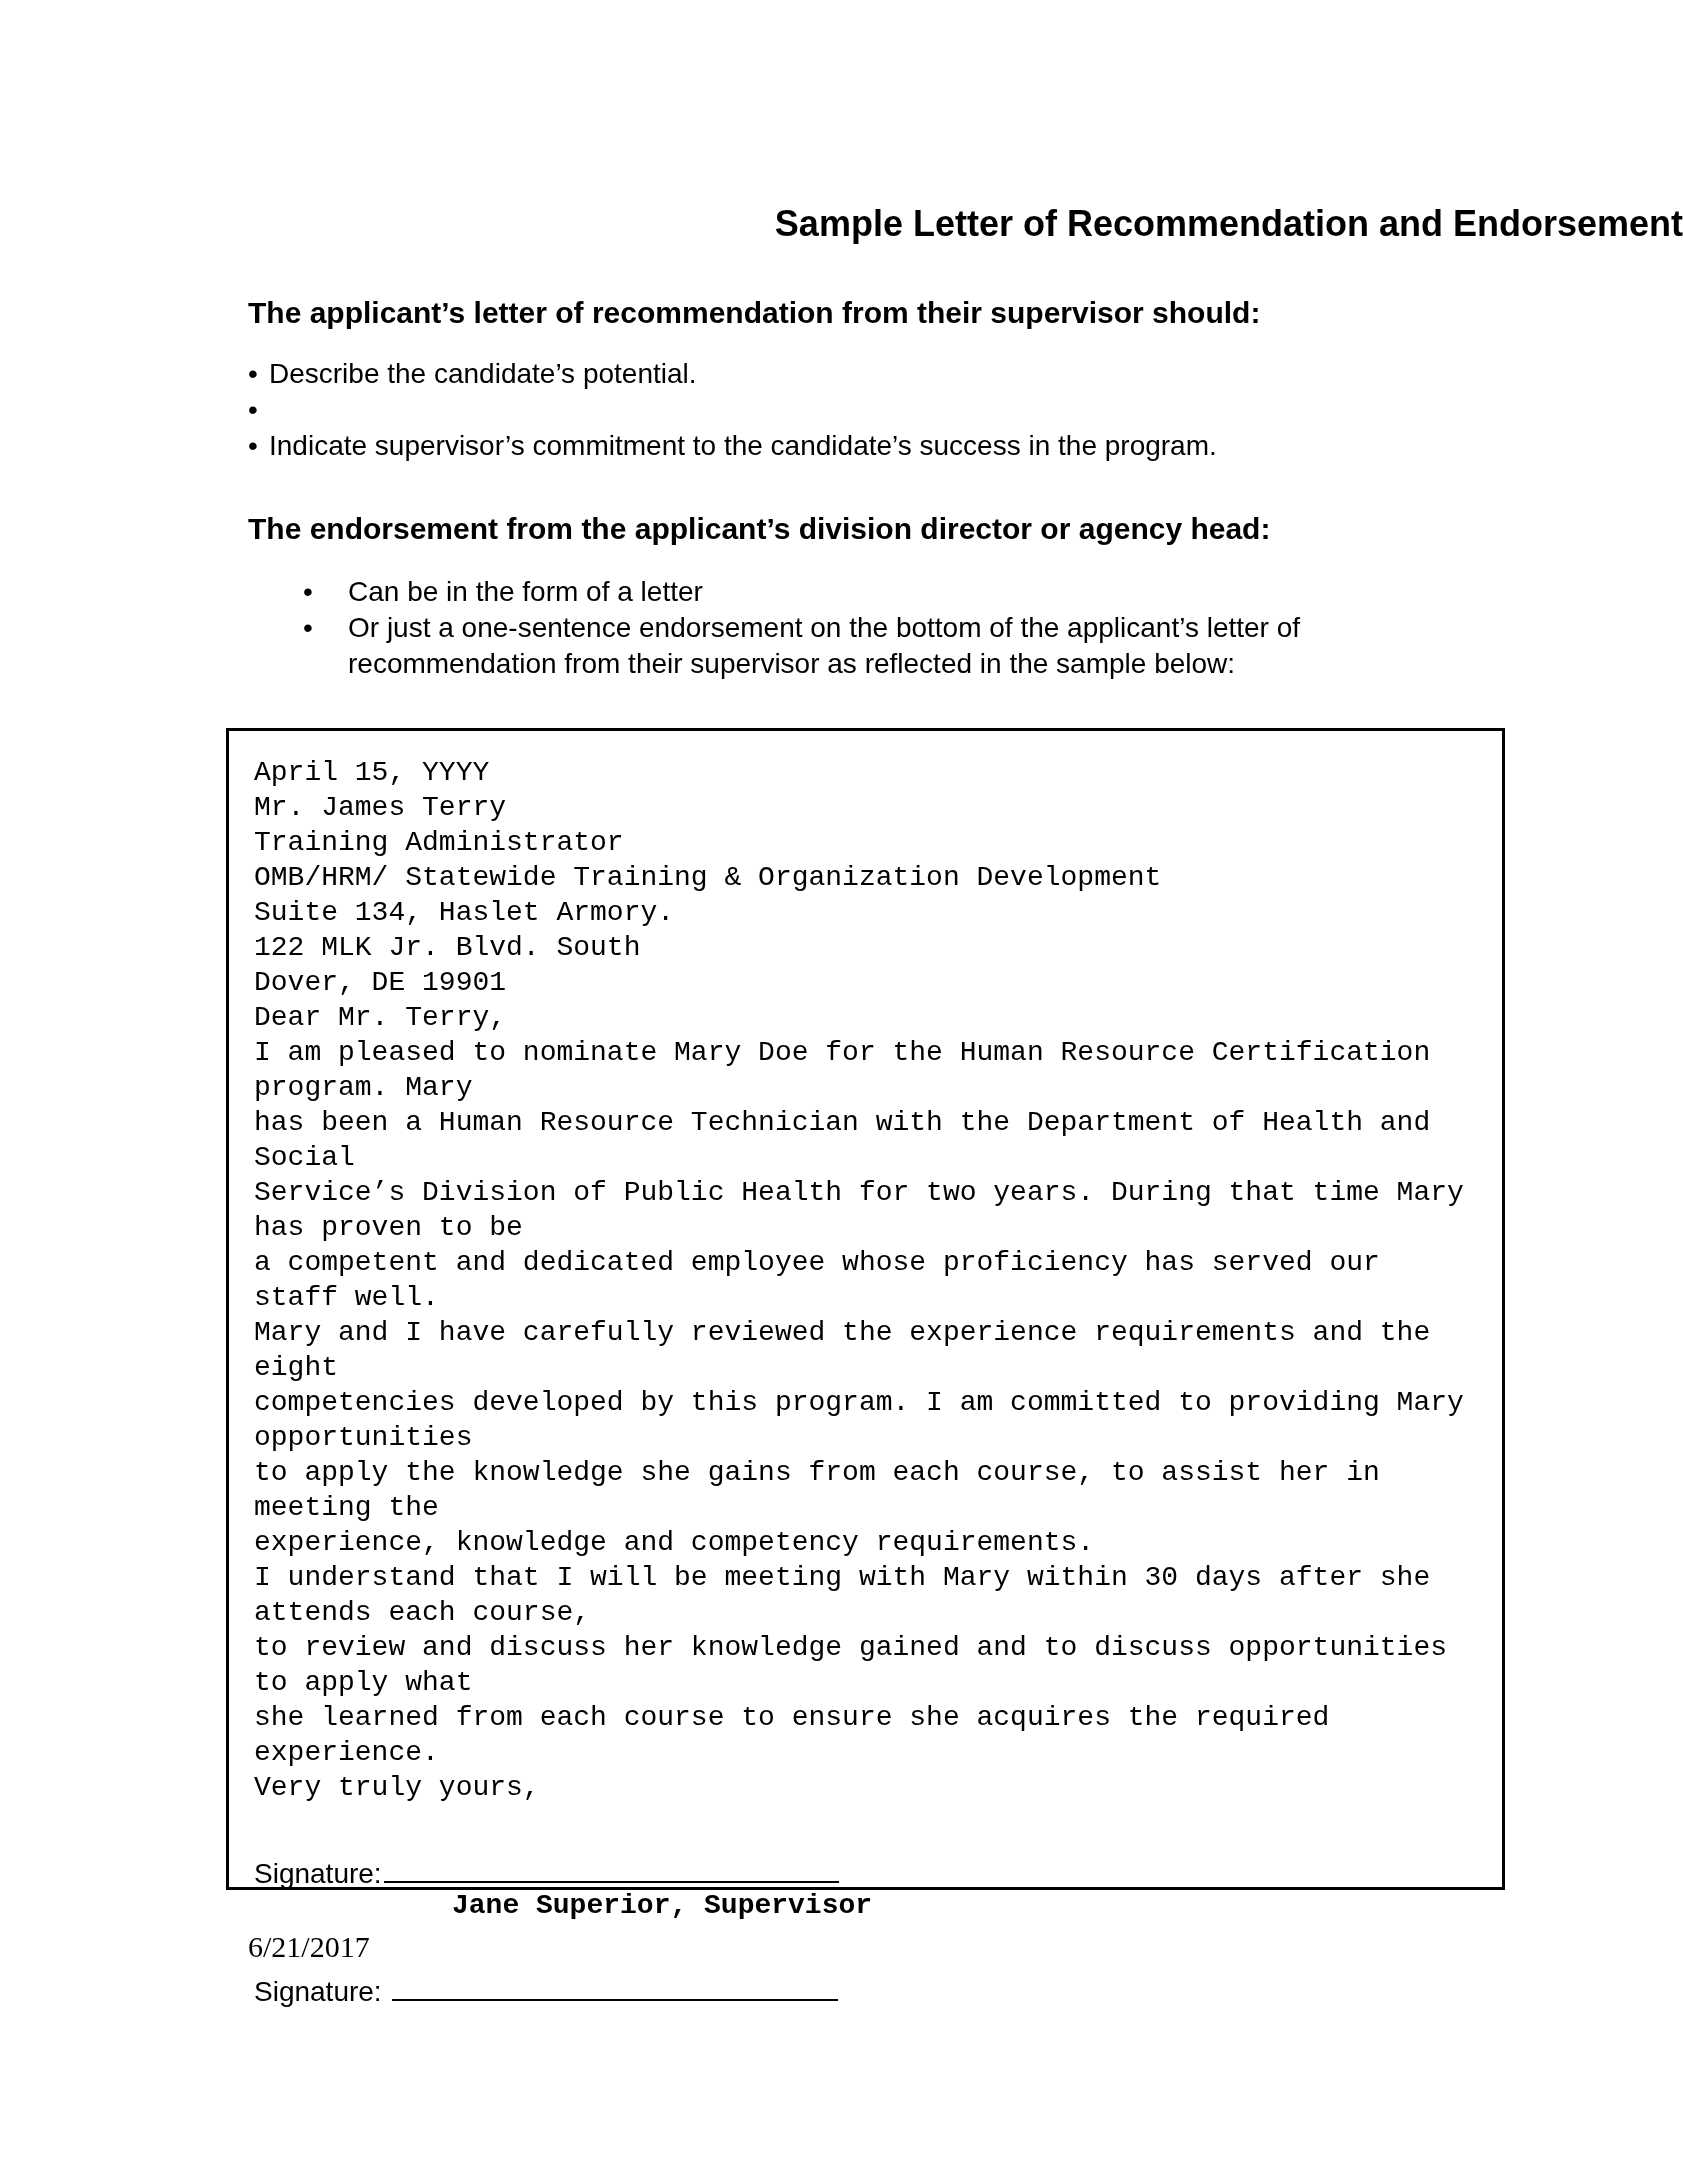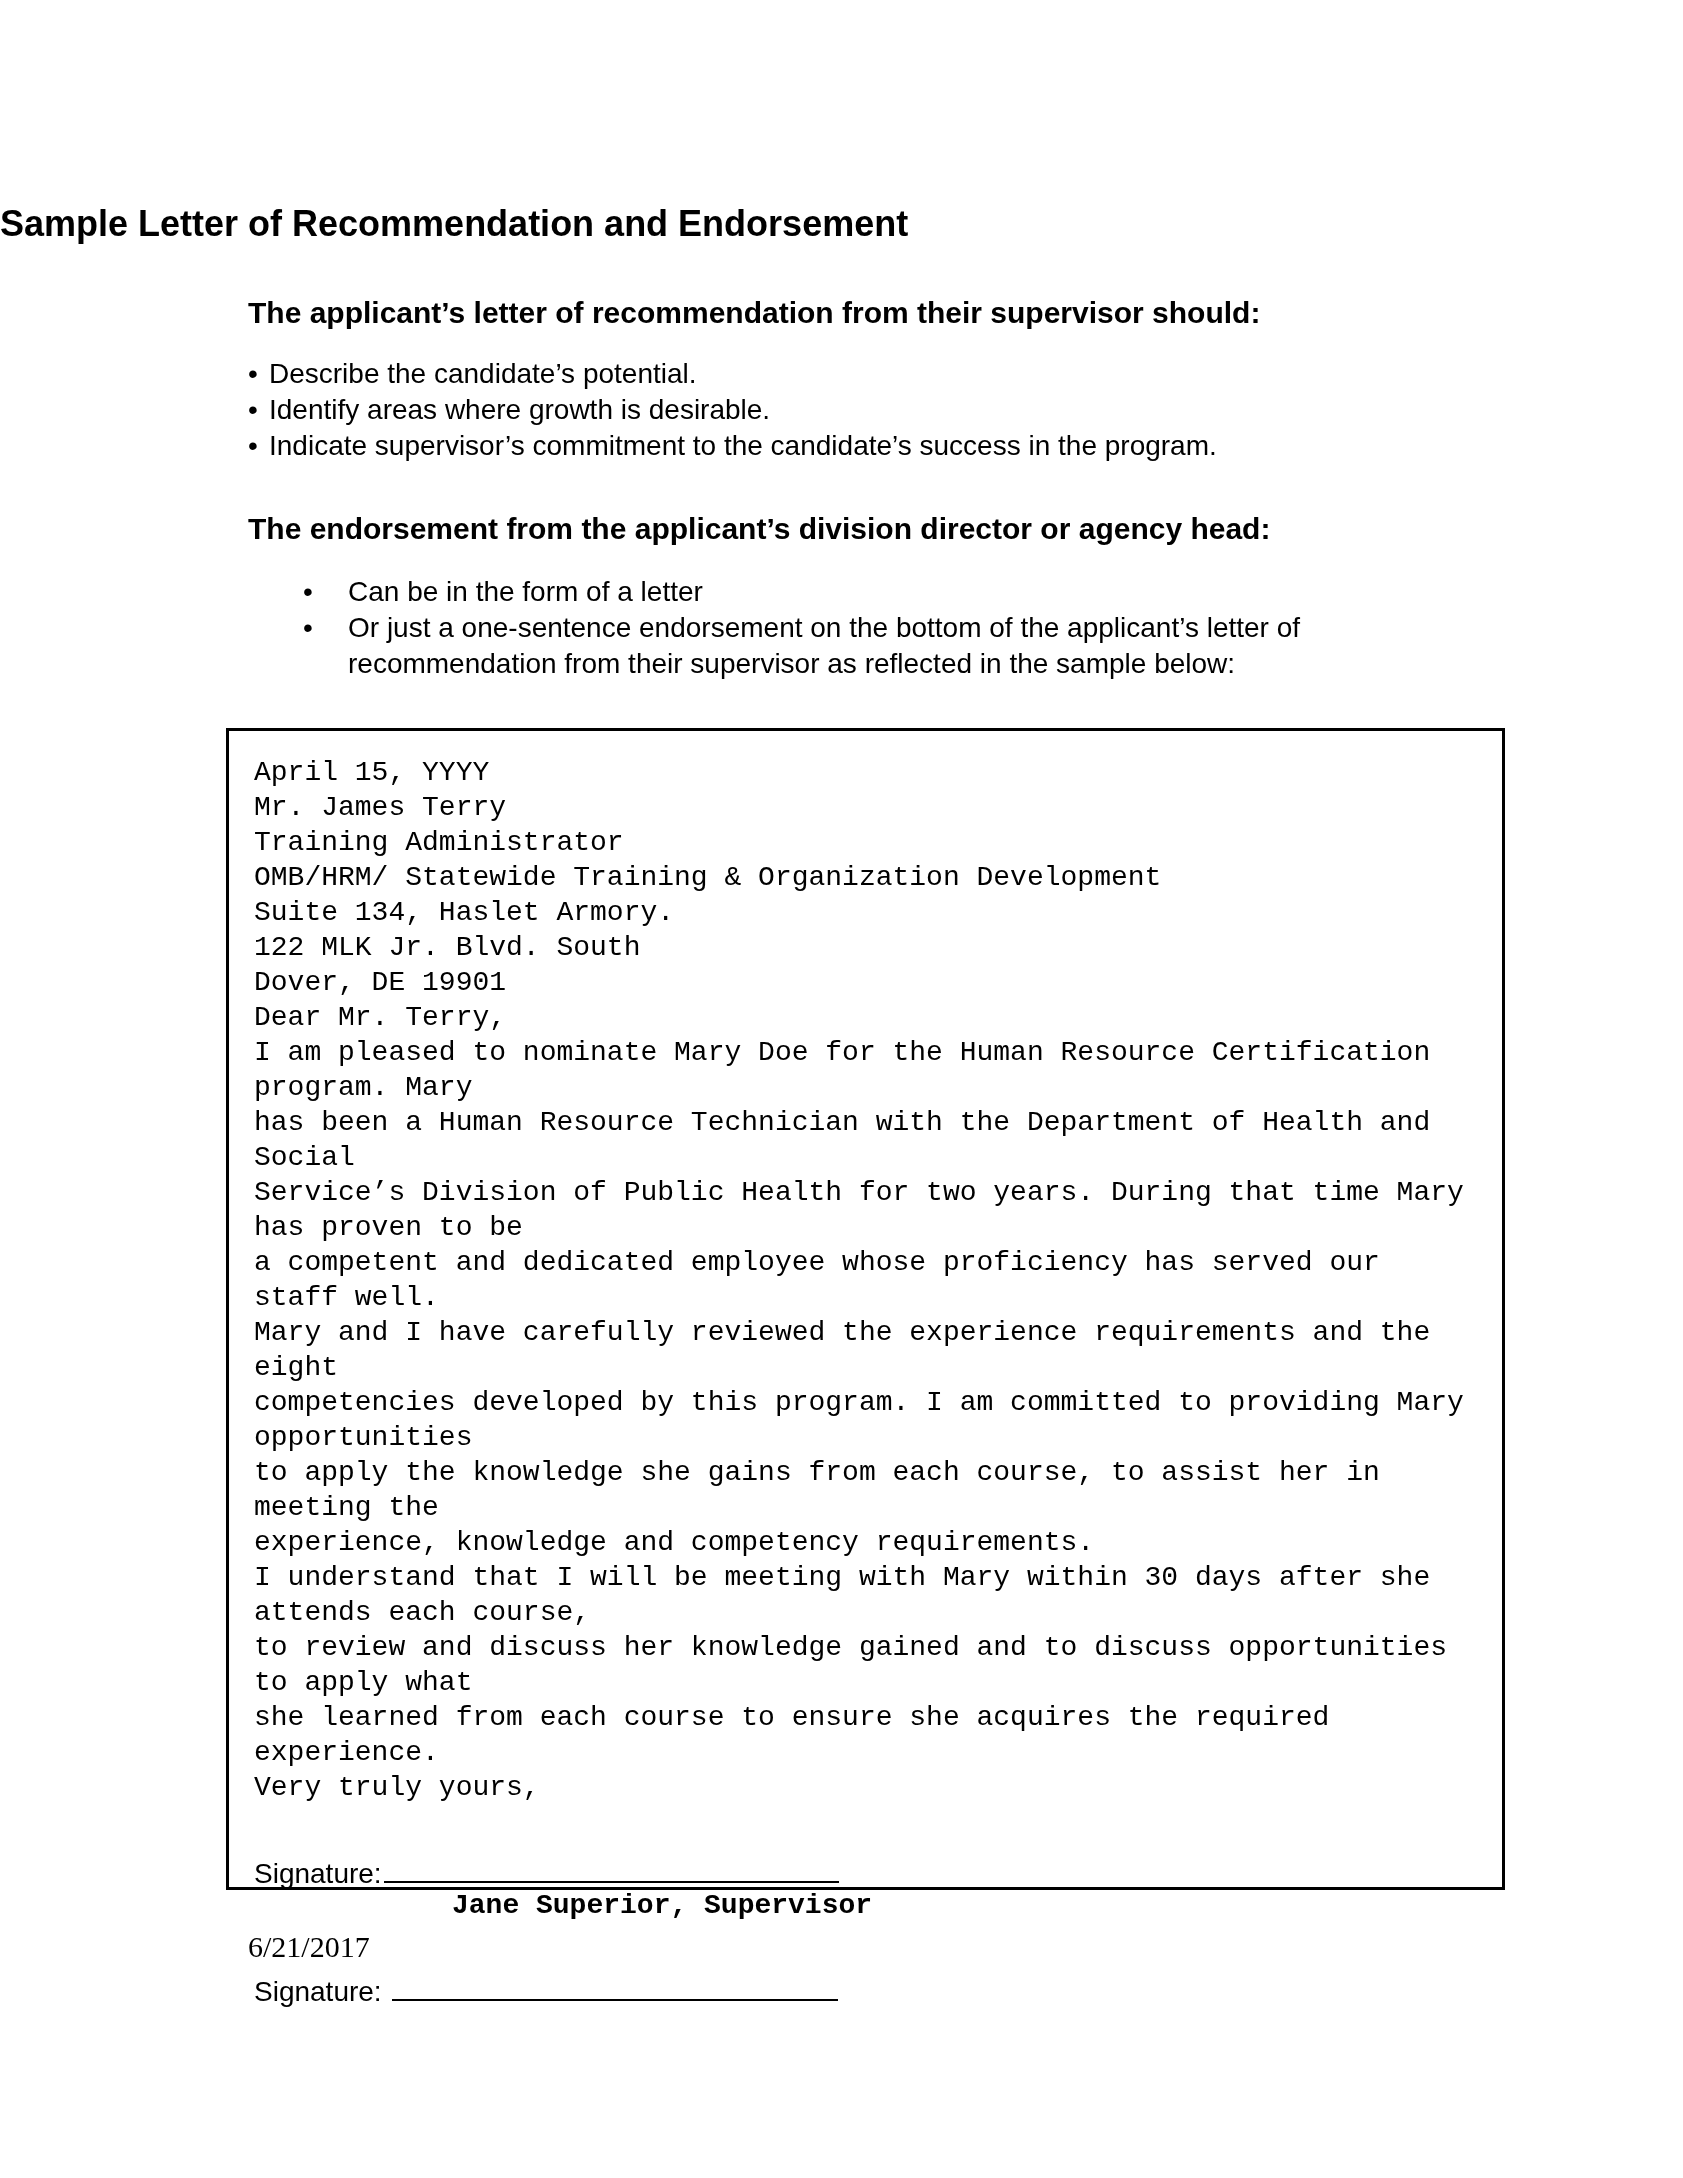--- a/index.html
+++ b/index.html
@@ -7,21 +7,21 @@
   body {
     width: 1683px; height: 2178px;
     background: #ffffff; color: #000000;
     font-family: "Liberation Sans", sans-serif;
     position: relative;
   }
   .page { position: absolute; inset: 0; }
 
   .title {
     position: absolute; top: 204px; left: 0; width: 1683px;
-    margin: 0; text-align: left;
+    margin: 0; text-align: right;
     font-size: 36px; font-weight: 700; line-height: 40px;
   }
   .heading {
     position: absolute; left: 248px; margin: 0;
     font-size: 30px; font-weight: 700; line-height: 36px;
   }
   .heading1 { top: 295px; }
   .heading2 { top: 511px; }
 
   .list { position: absolute; font-size: 28px; line-height: 36px; }
@@ -66,21 +66,20 @@
 
   <h2 class="heading heading1">The applicant’s letter of recommendation from their supervisor should:</h2>
 
   <div class="list list1">
     <div class="li">
       <span class="marker">•</span>
       <span class="litext">Describe the candidate’s potential.</span>
     </div>
     <div class="li">
       <span class="marker">•</span>
-      <span class="litext">Identify areas where growth is desirable.</span>
     </div>
     <div class="li">
       <span class="marker">•</span>
       <span class="litext">Indicate supervisor’s commitment to the candidate’s success in the program.</span>
     </div>
   </div>
 
   <h2 class="heading heading2">The endorsement from the applicant’s division director or agency head:</h2>
 
   <div class="list list2">

